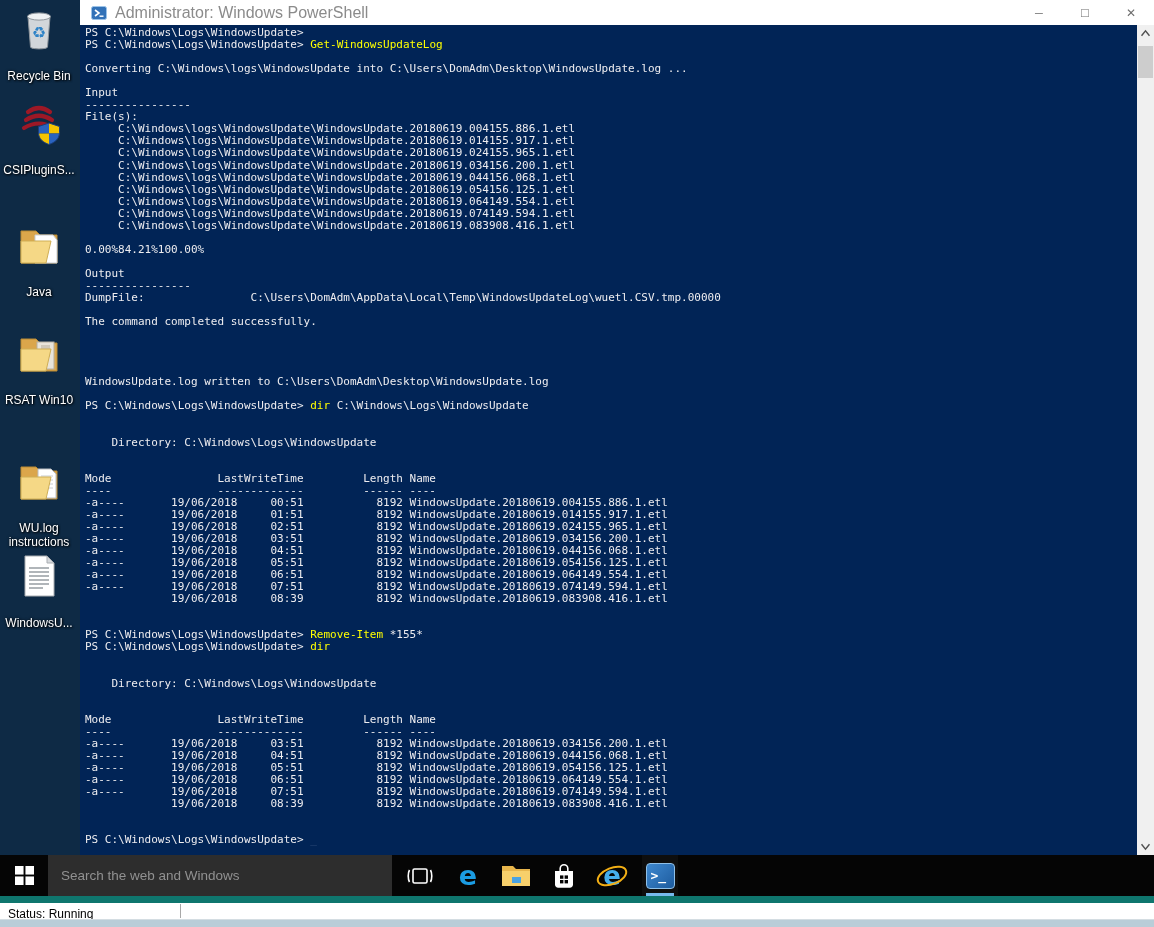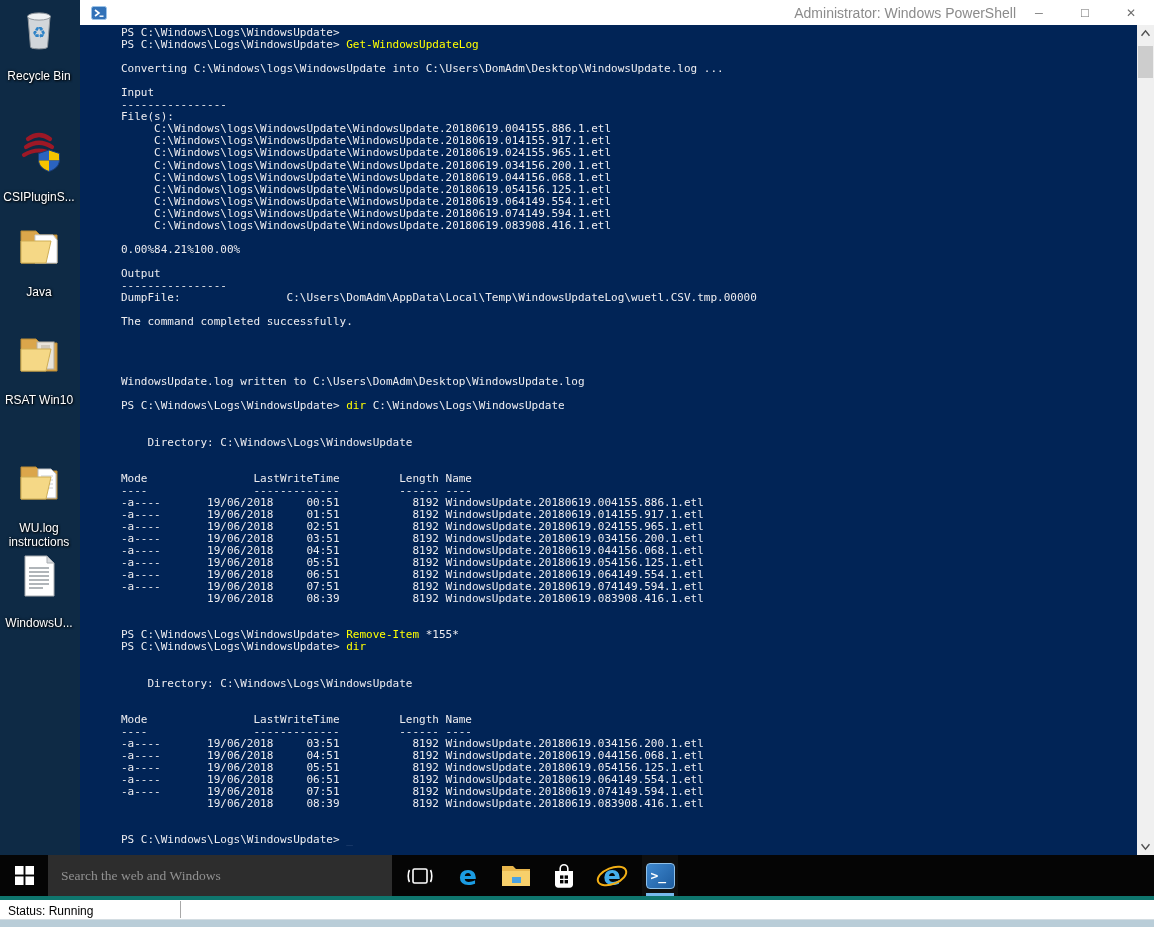--- a/index.html
+++ b/index.html
@@ -11,76 +11,76 @@
   }
 
   
   .desktop-icon { position:absolute; left:0; width:78px; text-align:center; cursor:default; }
   .desktop-icon .ico { height:46px; display:flex; align-items:flex-end; justify-content:center; }
   .desktop-icon .lbl {
     margin-top:18px; font-size:12px; line-height:14px; color:#ffffff;
     text-shadow:1px 1px 2px rgba(0,0,0,.95), 0 0 3px rgba(0,0,0,.8);
     word-wrap:break-word;
   }
-  .pos-0 { top:5px; }  .pos-1 { top:126px; } .pos-2 { top:221px;text-align:center; }
+  .pos-0 { top:5px; }  .pos-1 { top:99px; } .pos-2 { top:221px;text-align:center; }
   .pos-3 { top:329px; } .pos-4 { top:457px; } .pos-5 { top:552px; }
 
   
   #ps-window { position:absolute; left:80px; top:0; width:1074px; height:855px; background:#012456; }
   .titlebar { height:25px; background:#ffffff; display:flex; align-items:center; }
   .titlebar .t-icon { width:16px; height:16px; margin-left:11px; flex:0 0 auto; }
-  .titlebar .t-text { margin-left:8px; font-size:14px; color:#8b8b8b; flex:1 1 auto; white-space:nowrap; overflow:hidden;text-align:right; }
+  .titlebar .t-text { margin-left:8px; font-size:16px; color:#8b8b8b; flex:1 1 auto; white-space:nowrap; overflow:hidden; }
   .t-btn { width:46px; height:25px; display:flex; align-items:center; justify-content:center; color:#6e6e6e; flex:0 0 auto; }
   .t-btn.min  { font-size:11px; }
   .t-btn.max  { font-size:13px; }
   .t-btn.close{ font-size:12px; }
 
   .terminal {
     position:absolute; top:25px; left:0; right:17px; bottom:0;
     padding:2px 0 16px 5px;
     font-family:"DejaVu Sans Mono","Liberation Mono",monospace;
     font-size:11px; line-height:12.05px; color:#eeedf0;
-    white-space:pre; overflow:hidden;margin-left:36px;
+    white-space:pre; overflow:hidden;
   }
   .term-line { height:12.05px; }
   .term-line .y { color:#ffff00; }
   .term-line .cursor { color:#35507c; }
 
   .scrollbar { position:absolute; top:25px; right:0; width:17px; bottom:0; background:#f0f0f0; }
   .sb-btn { position:absolute; left:0; width:17px; height:17px; display:flex; align-items:center; justify-content:center; }
   .sb-up { top:0; } .sb-down { bottom:0; }
   .sb-thumb { position:absolute; top:21px; left:1px; width:15px; height:32px; background:#cdcdcd; }
 
   
   #taskbar { position:absolute; left:0; top:855px; width:1154px; height:41px; background:#050505; }
   .tb-start { position:absolute; left:0; top:0; width:48px; height:41px; display:flex; align-items:center; justify-content:center; }
   .tb-search { position:absolute; left:48px; top:0; width:344px; height:41px; background:#2d2d2d; display:flex; align-items:center; }
   .tb-search input {
     width:100%; height:100%; background:transparent; border:0; outline:none;
-    padding-left:13px; font-size:13.5px; color:#919191; font-family:Liberation Serif, serif;
+    padding-left:13px; font-size:13.5px; color:#919191; font-family:Liberation Sans, sans-serif;
   }
   .tb-search input::placeholder { color:#919191; opacity:1; }
   .tb-app { position:absolute; top:0; width:36px; height:41px; display:flex; align-items:center; justify-content:center; }
   .tb-taskview { left:402px; } .tb-edge { left:450px; } .tb-explorer { left:498px; }
   .tb-store { left:546px; } .tb-ie { left:594px; } .tb-ps { left:642px; background:rgba(255,255,255,.04); }
   .tb-app .underline { position:absolute; left:4px; right:4px; bottom:0; height:3px; background:#76b9ed; }
   .edge-e { font-size:27px; font-weight:bold; color:#1b9ce3; font-family:"DejaVu Sans",sans-serif; line-height:1; }
   .ie-wrap { position:relative; width:34px; height:30px; display:flex; align-items:center; justify-content:center; }
   .ie-e { font-size:26px; font-weight:bold; color:#45aeec; font-family:"DejaVu Sans",sans-serif; line-height:1; }
   .ie-ring { position:absolute; left:0; top:0; }
   .ps-sq {
     width:29px; height:26px; border-radius:4px;
     background:linear-gradient(135deg,#3e88cf,#1d5b9e);
     border:1px solid #8fc0e8;
     color:#fff; font-family:"DejaVu Sans Mono",monospace;
     font-size:13px; font-weight:bold; display:flex; align-items:center; padding-left:4px;
   }
 
   
-  #statusbar { position:absolute; left:0; top:896px; width:1154px; height:23px; background:#ffffff; border-top:4px solid #0f766e; }
+  #statusbar { position:absolute; left:0; top:896px; width:1154px; height:23px; background:#ffffff; border-top:7px solid #0f766e; }
   #statusbar .st-text { position:absolute; left:8px; top:4px; font-size:12px; color:#000000; }
   #statusbar .st-divider { position:absolute; left:180px; top:1px; bottom:1px; width:1px; background:#a8a8a8; }
   #bottom-strip { position:absolute; left:0; top:919px; width:1154px; height:8px; background:#b9cdd8; border-top:1px solid #d4dde2; }
 </style>
 </head>
 <body>
 
 <div>
 
   <div class="desktop-icon pos-0">

